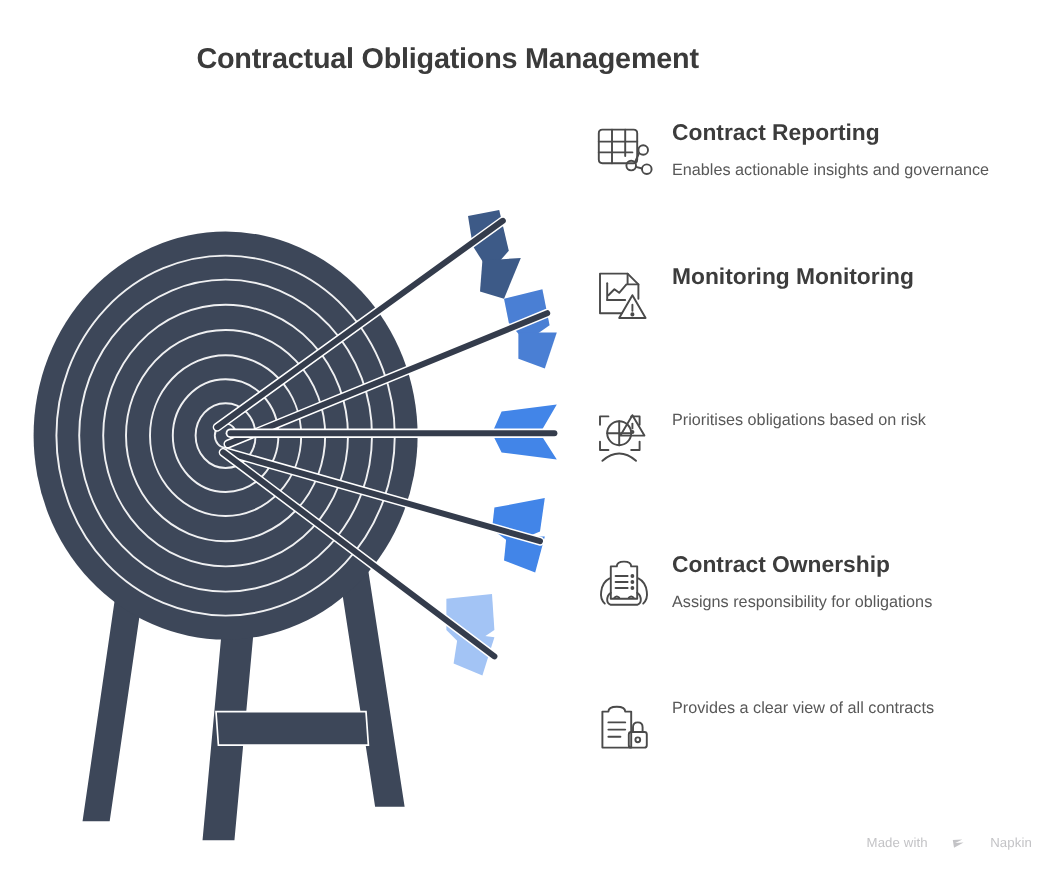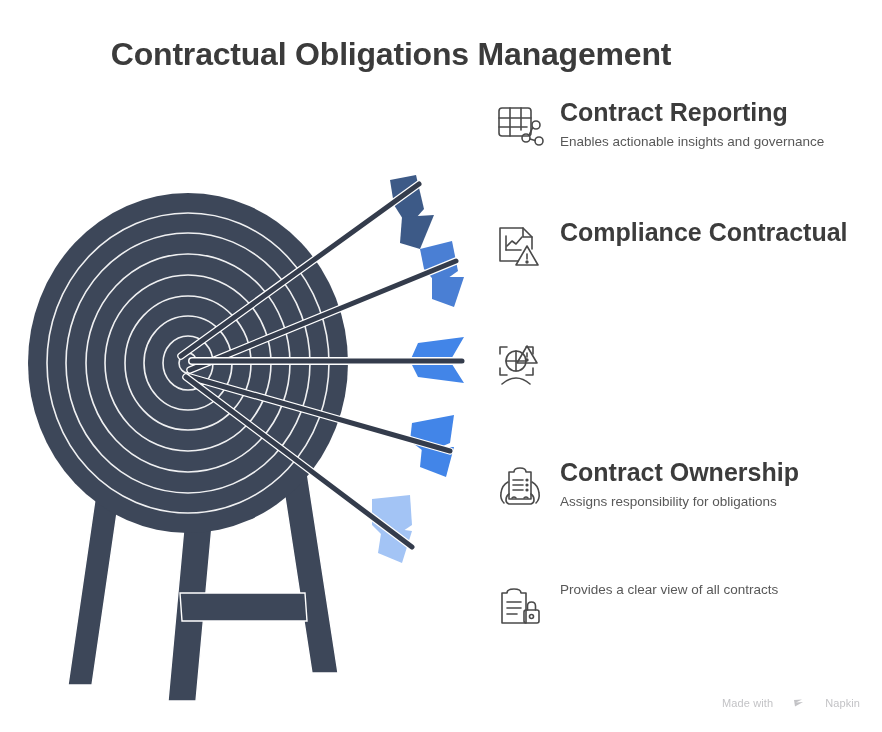--- a/index.html
+++ b/index.html
@@ -16,24 +16,24 @@
   }
   .canvas {
     position: relative;
     width: 882px;
     height: 732px;
     background: #ffffff;
   }
   .page-title {
     position: absolute;
     top: 36px;
-    left: 18px;
+    left: 0;
     width: 746px;
     text-align: center;
-    font-size: 32px;
+    font-size: 24px;
     font-weight: bold;
     color: #3b3b3b;
     letter-spacing: -0.2px;
   }
   .illustration {
     position: absolute;
     left: 20px;
     top: 165px;
     width: 470px;
     height: 540px;
@@ -57,21 +57,21 @@
     width: 52px;
     height: 52px;
   }
   .feature-text {
     position: absolute;
     left: 66px;
     top: 0;
     width: 300px;
   }
   .feature-heading {
-    font-size: 25px;
+    font-size: 19px;
     font-weight: bold;
     color: #3c3c3c;
     line-height: 24px;
     margin: 0 0 8px 0;
     white-space: nowrap;
   }
   .feature-desc {
     font-size: 13.5px;
     color: #585858;
     line-height: 19px;
@@ -201,41 +201,42 @@
           <path d="M29 8 v9 h9"></path>
           <polyline points="12,30 12,16"></polyline>
           <polyline points="12,30 27,30"></polyline>
           <polyline points="13,26 18,21 22,24 28,17"></polyline>
           <path d="M33 26 l11 19 h-22 z"></path>
           <line x1="33" y1="34" x2="33" y2="39"></line>
           <circle cx="33" cy="42" r="0.9" fill="#4a4a4a"></circle>
         </svg>
       </div>
       <div class="feature-text">
-        <div class="feature-heading">Compliance Contractual</div>
+        <div class="feature-heading">Monitoring Monitoring</div>
       </div>
     </div>
 
     <div class="feature-item" style="top:240px;">
       <div class="feature-icon">
         <svg viewBox="0 0 52 52" width="52" height="52" xmlns="http://www.w3.org/2000/svg" fill="none" stroke="#4a4a4a" stroke-width="1.6" stroke-linecap="round" stroke-linejoin="round">
           <polyline points="13,7 6,7 6,14"></polyline>
           <polyline points="32,7 39,7 39,14"></polyline>
           <polyline points="6,28 6,35 13,35"></polyline>
           <polyline points="39,28 39,35 32,35"></polyline>
           <circle cx="22" cy="21" r="10"></circle>
           <line x1="22" y1="11" x2="22" y2="31"></line>
           <line x1="12" y1="21" x2="32" y2="21"></line>
           <path d="M33 6 l10 17 h-20 z"></path>
           <line x1="33" y1="13" x2="33" y2="17"></line>
           <circle cx="33" cy="20" r="0.9" fill="#4a4a4a"></circle>
           <path d="M8 44 q14 -12 28 0"></path>
         </svg>
       </div>
       <div class="feature-text">
+        <div class="feature-desc">Prioritises obligations based on risk</div>
       </div>
     </div>
 
     <div class="feature-item" style="top:360px;">
       <div class="feature-icon">
         <svg viewBox="0 0 52 52" width="52" height="52" xmlns="http://www.w3.org/2000/svg" fill="none" stroke="#4a4a4a" stroke-width="1.6" stroke-linecap="round" stroke-linejoin="round">
           <path d="M15 12 h5 q0-4 6-4 t6 4 h5 v27 h-22 z"></path>
           <line x1="19" y1="20" x2="29" y2="20"></line>
           <line x1="19" y1="25" x2="29" y2="25"></line>
           <line x1="19" y1="30" x2="29" y2="30"></line>

